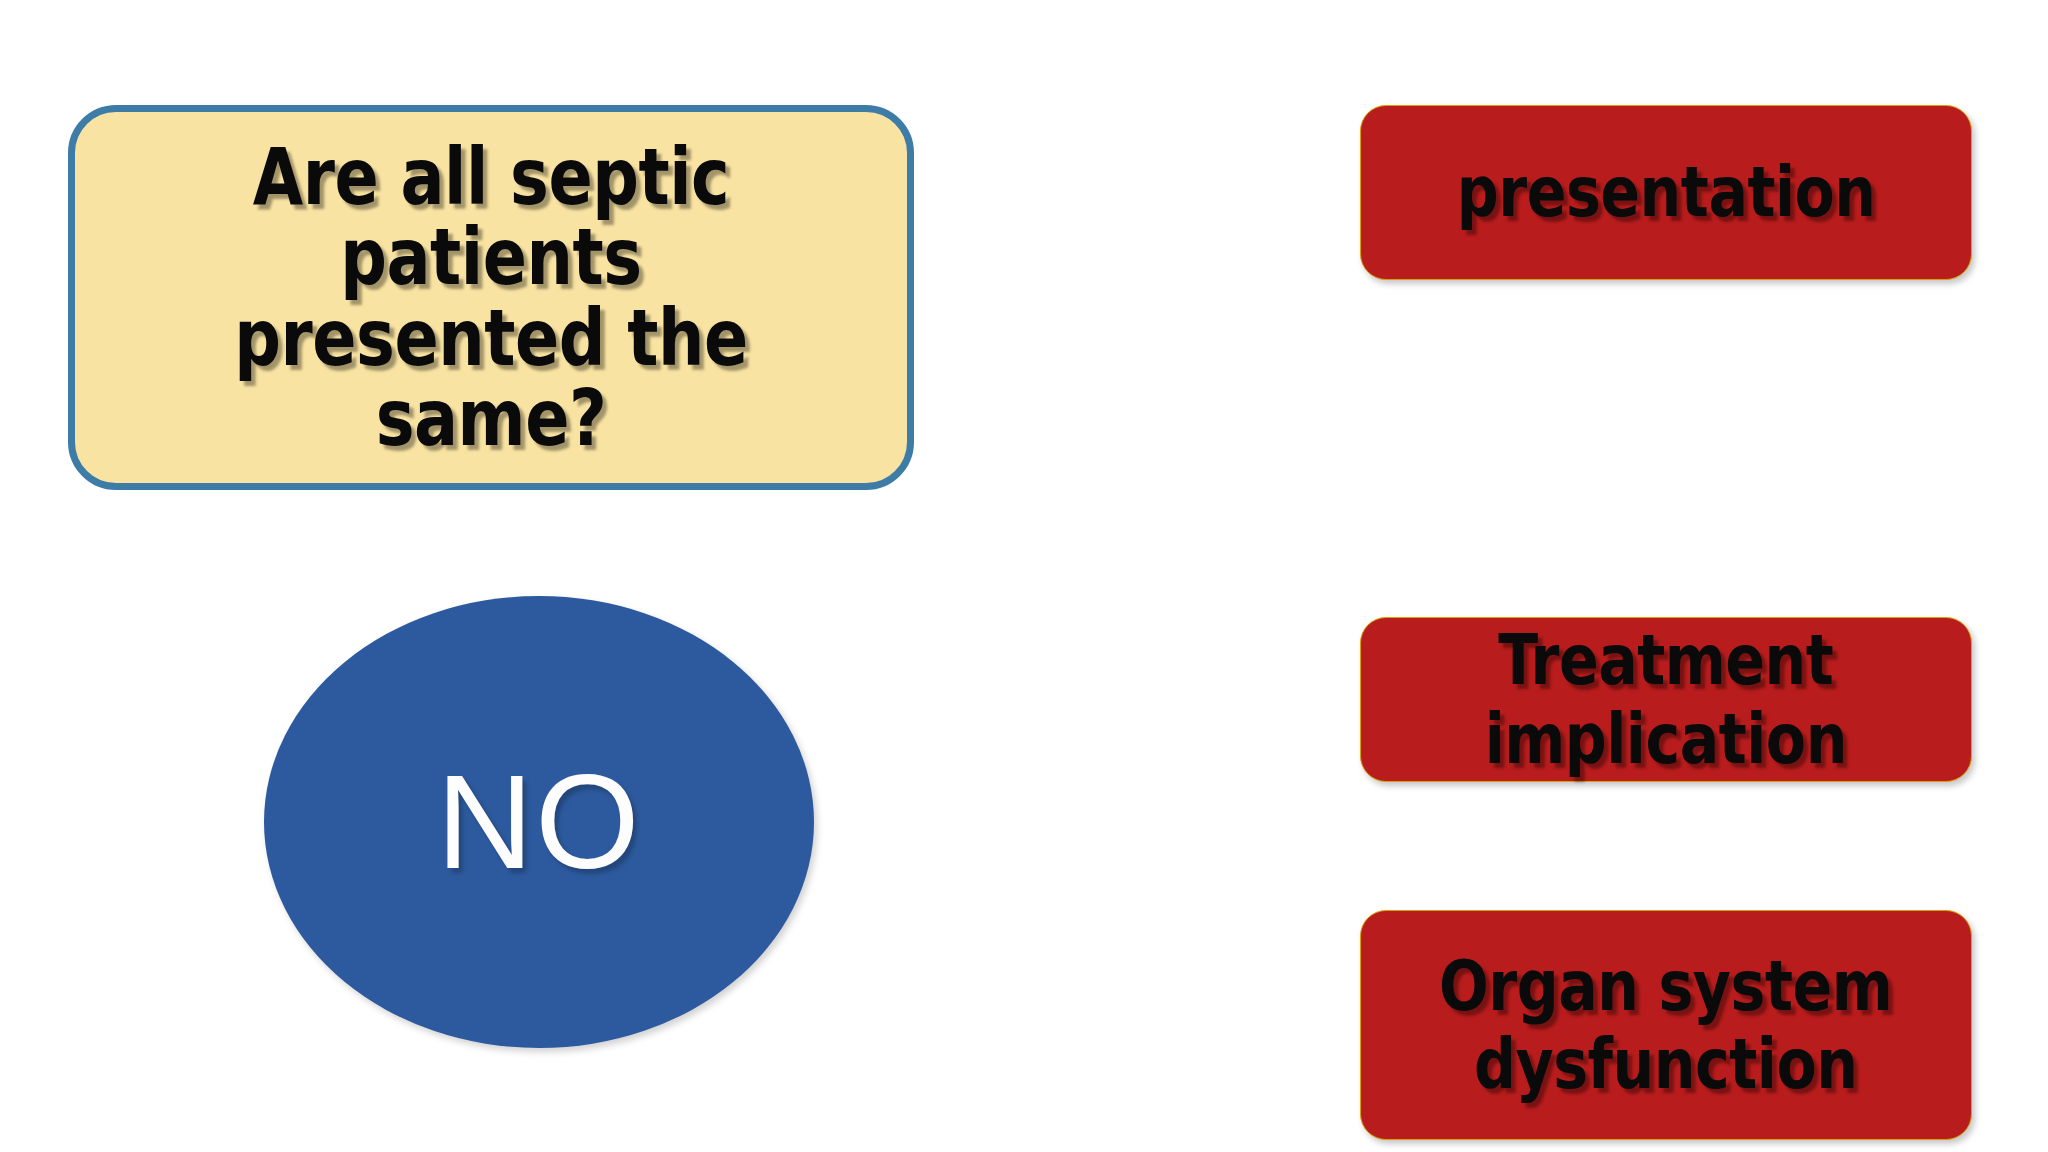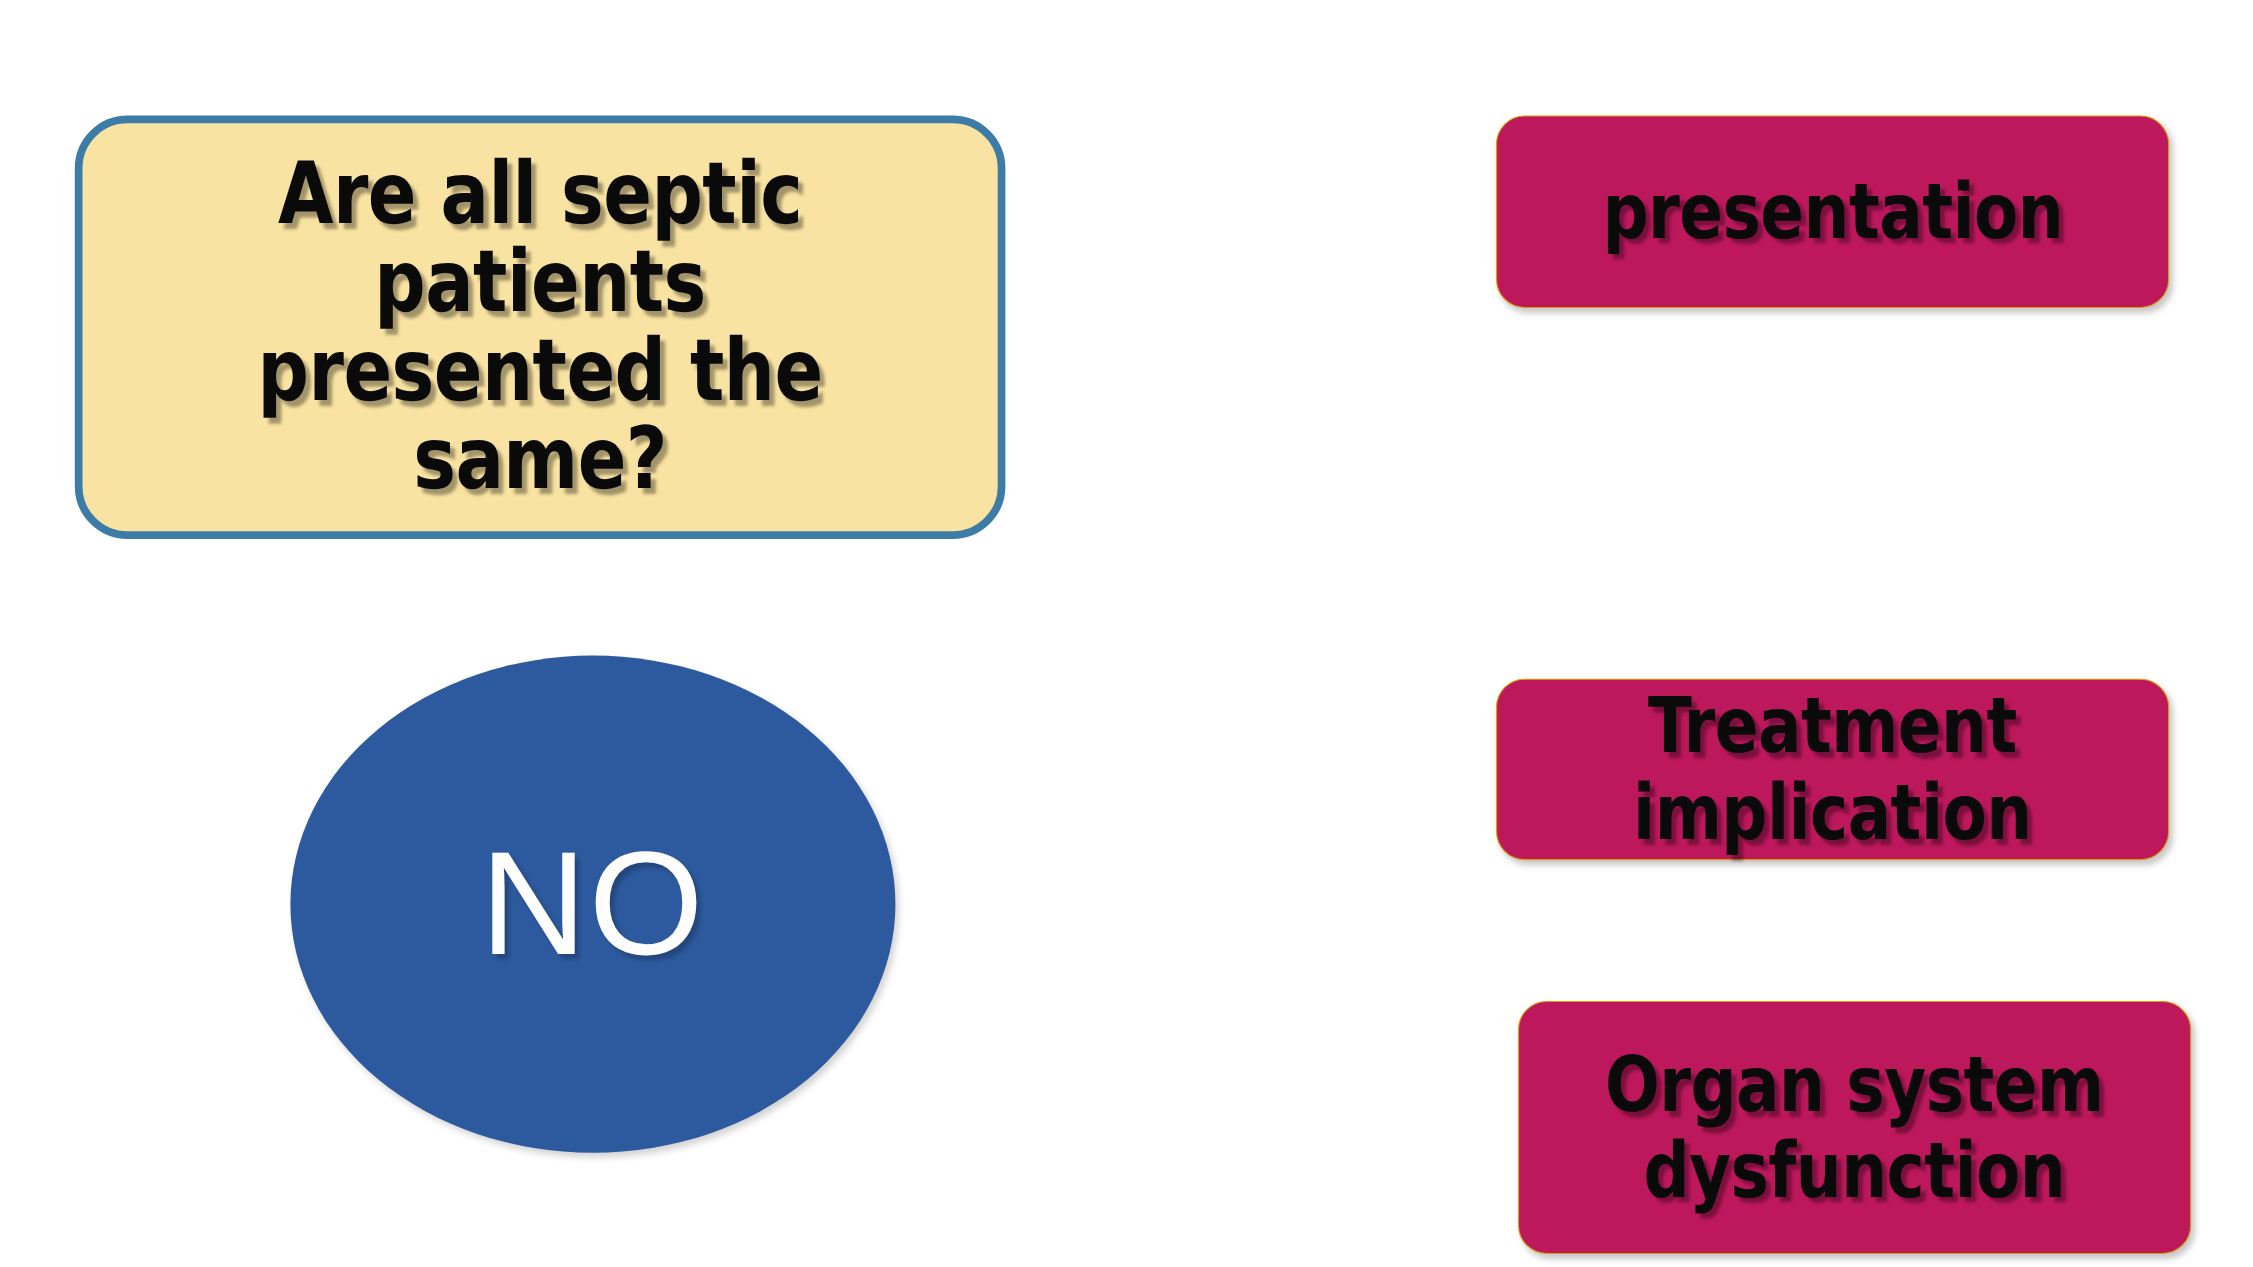--- a/index.html
+++ b/index.html
@@ -75,21 +75,21 @@
     color: #fdfdfd;
     letter-spacing: 2px;
     text-shadow: 4px 5px 4px rgba(0,0,0,0.22);
   }
 
   
   .gold-box {
     position: absolute;
     left: 1360px;
     box-sizing: border-box;
-    background: #be185d;
+    background: #b91c1c;
     border: 1px solid #D9A106;
     border-radius: 26px;
     width: 612px;
     display: flex;
     align-items: center;
     justify-content: center;
     padding: 0 16px;
     box-shadow: 3px 4px 6px rgba(0,0,0,0.22);
   }
   .gold-box .label {
@@ -102,21 +102,21 @@
     letter-spacing: -0.5px;
     text-shadow: 5px 5px 3px rgba(0,0,0,0.35);
     transform: scaleX(0.93);
     transform-origin: center center;
     white-space: pre-line;
   }
 
   .gold-box-1 { top: 105px;  height: 175px; }
   .gold-box-2 { top: 363px;  height: 175px; }
   .gold-box-3 { top: 617px;  height: 165px; }
-  .gold-box-4 { top: 910px;  height: 230px; margin-left: 20px; }
+  .gold-box-4 { top: 910px;  height: 230px; }
 </style>
 </head>
 <body>
 
 <div id="slide">
 
   <div class="question-box">
     <div class="question-text">Are all septic patients
 presented the same?</div>
   </div>

